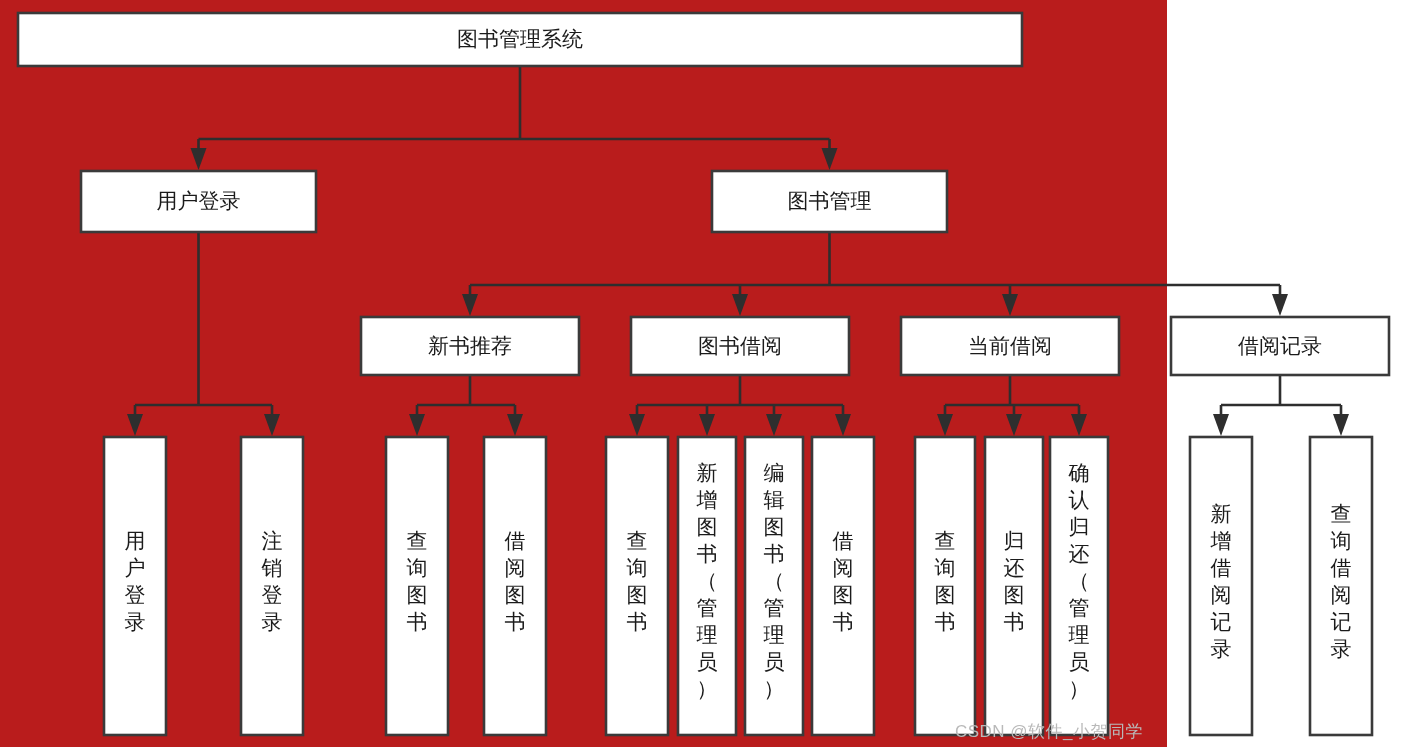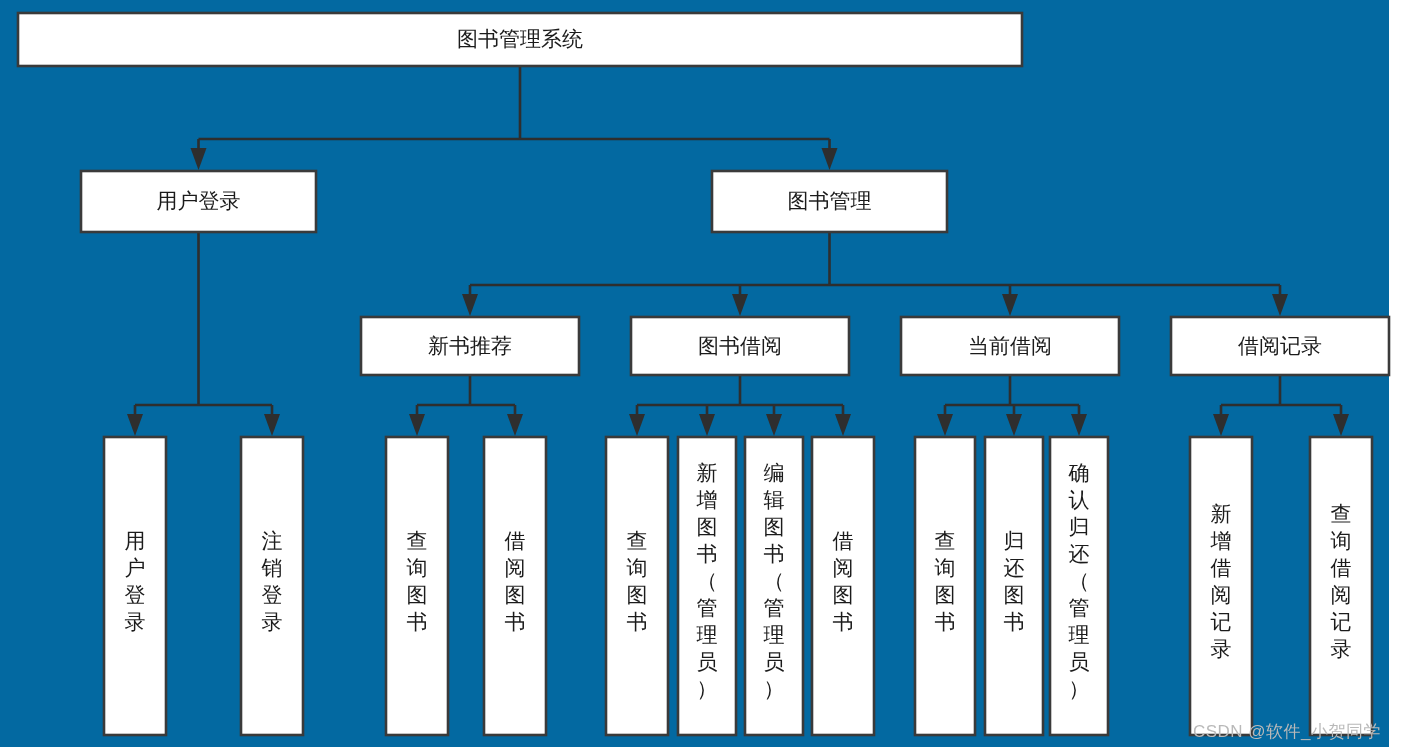--- a/index.html
+++ b/index.html
@@ -8,23 +8,23 @@
     background: #ffffff;
   }
   body {
     width: 1405px;
     height: 747px;
     overflow: hidden;
     font-family: "Liberation Sans", "DejaVu Sans", sans-serif;
   }
   #diagram-root {
     position: relative;
-    width: 1389px;
+    width: 1167px;
     height: 747px;
-    background: #0369a1;
+    background: #b91c1c;
   }
   svg.flow {
     position: absolute;
     top: 0;
     left: 0;
     width: 1405px;
     height: 747px;
     display: block;
   }
   .box-rect {
@@ -50,21 +50,21 @@
     dominant-baseline: middle;
   }
   .node-label-v {
     font-family: "Liberation Sans", "DejaVu Sans", sans-serif;
     font-size: 21px;
     fill: #1b1b1b;
     text-anchor: middle;
   }
   .watermark {
     position: absolute;
-    right: 8px;
+    right: 24px;
     bottom: 4px;
     font-family: "Liberation Sans", "DejaVu Sans", sans-serif;
     font-size: 17px;
     color: #b9b9b9;
     letter-spacing: 0.5px;
     white-space: nowrap;
     pointer-events: none;
   }
 </style>
 </head>

